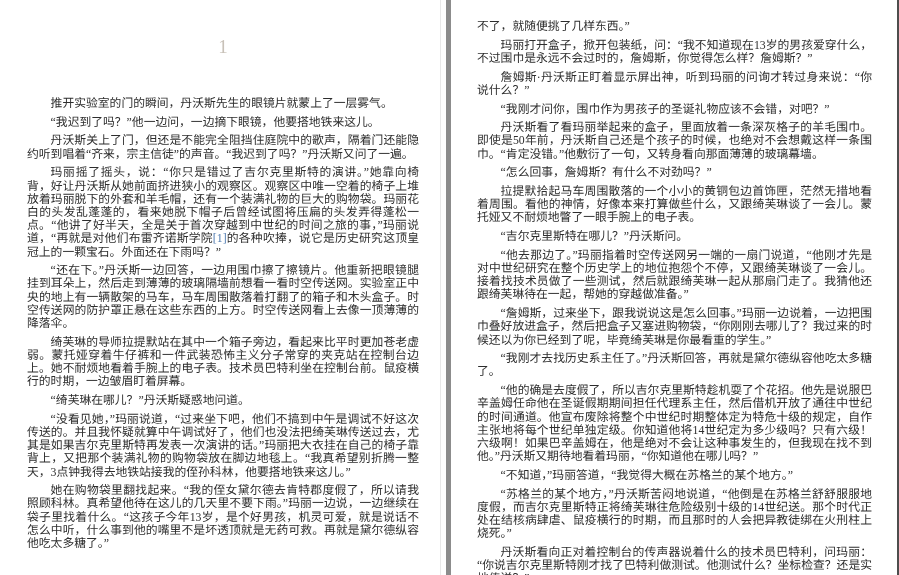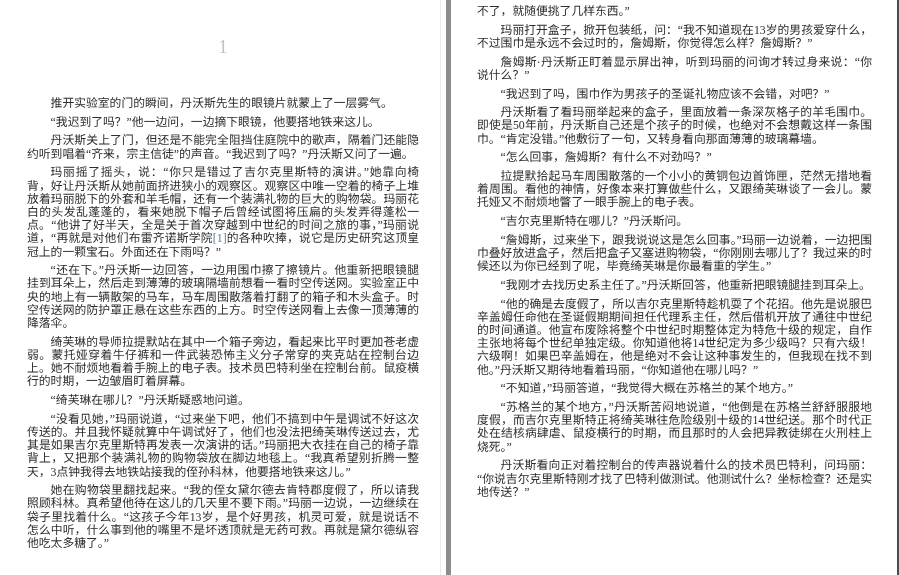--- a/index.html
+++ b/index.html
@@ -13,21 +13,21 @@
   }
   html,body{margin:0;padding:0;}
   body{
     width:899px;height:575px;overflow:hidden;
     background:var(--bg);
     font-family:"Liberation Serif","DejaVu Serif",serif;
   }
   .spread{position:relative;width:899px;height:575px;}
   .page{position:absolute;top:0;height:575px;}
   .page-left{left:27px;width:392px;padding-top:37px;box-sizing:border-box;}
-  .page-right{left:477px;width:395px;padding-top:5px;box-sizing:border-box;}
+  .page-right{left:477px;width:395px;padding-top:20px;box-sizing:border-box;}
   .chapter-number{
     height:20px;line-height:20px;margin:0 0 40px 0;
     text-align:center;font-size:19px;color:var(--chapter);
   }
   .para{
     margin:0 0 5.5px 0;
     font-size:11.8px;line-height:13.2px;
     color:var(--text);
     text-align:justify;
     text-indent:2em;
@@ -60,27 +60,28 @@
   </div>
 
   <div class="page-edge-line"></div>
   <div class="page-divider"></div>
 
   <div class="page page-right">
     <div>
         <p class="para no-indent">不了，就随便挑了几样东西。”</p>
         <p class="para">玛丽打开盒子，掀开包装纸，问：“我不知道现在13岁的男孩爱穿什么，不过围巾是永远不会过时的，詹姆斯，你觉得怎么样？詹姆斯？”</p>
         <p class="para">詹姆斯·丹沃斯正盯着显示屏出神，听到玛丽的问询才转过身来说：“你说什么？”</p>
-        <p class="para">“我迟到了吗，围巾作为男孩子的圣诞礼物应该不会错，对吧？”</p>
+        <p class="para">“我刚才问你，围巾作为男孩子的圣诞礼物应该不会错，对吧？”</p>
         <p class="para">丹沃斯看了看玛丽举起来的盒子，里面放着一条深灰格子的羊毛围巾。即使是50年前，丹沃斯自己还是个孩子的时候，也绝对不会想戴这样一条围巾。“肯定没错。”他敷衍了一句，又转身看向那面薄薄的玻璃幕墙。</p>
         <p class="para">“怎么回事，詹姆斯？有什么不对劲吗？”</p>
         <p class="para">拉提默拾起马车周围散落的一个小小的黄铜包边首饰匣，茫然无措地看着周围。看他的神情，好像本来打算做些什么，又跟绮芙琳谈了一会儿。蒙托娅又不耐烦地瞥了一眼手腕上的电子表。</p>
         <p class="para">“吉尔克里斯特在哪儿？”丹沃斯问。</p>
+        <p class="para">“他去那边了。”玛丽指着时空传送网另一端的一扇门说道，“他刚才先是对中世纪研究在整个历史学上的地位抱怨个不停，又跟绮芙琳谈了一会儿。接着找技术员做了一些测试，然后就跟绮芙琳一起从那扇门走了。我猜他还跟绮芙琳待在一起，帮她的穿越做准备。”</p>
         <p class="para">“詹姆斯，过来坐下，跟我说说这是怎么回事。”玛丽一边说着，一边把围巾叠好放进盒子，然后把盒子又塞进购物袋，“你刚刚去哪儿了？我过来的时候还以为你已经到了呢，毕竟绮芙琳是你最看重的学生。”</p>
-        <p class="para">“我刚才去找历史系主任了。”丹沃斯回答，他重新把眼镜腿挂到耳朵上。</p>
+        <p class="para">“我刚才去找历史系主任了。”丹沃斯回答，再就是黛尔德纵容他吃太多糖了。</p>
         <p class="para">“他的确是去度假了，所以吉尔克里斯特趁机耍了个花招。他先是说服巴辛盖姆任命他在圣诞假期期间担任代理系主任，然后借机开放了通往中世纪的时间通道。他宣布废除将整个中世纪时期整体定为特危十级的规定，自作主张地将每个世纪单独定级。你知道他将14世纪定为多少级吗？只有六级！六级啊！如果巴辛盖姆在，他是绝对不会让这种事发生的，但我现在找不到他。”丹沃斯又期待地看着玛丽，“你知道他在哪儿吗？”</p>
         <p class="para">“不知道，”玛丽答道，“我觉得大概在苏格兰的某个地方。”</p>
         <p class="para">“苏格兰的某个地方，”丹沃斯苦闷地说道，“他倒是在苏格兰舒舒服服地度假，而吉尔克里斯特正将绮芙琳往危险级别十级的14世纪送。那个时代正处在结核病肆虐、鼠疫横行的时期，而且那时的人会把异教徒绑在火刑柱上烧死。”</p>
         <p class="para">丹沃斯看向正对着控制台的传声器说着什么的技术员巴特利，问玛丽：“你说吉尔克里斯特刚才找了巴特利做测试。他测试什么？坐标检查？还是实地传送？”</p>
       </div>
   </div>
 
   <div class="window-edge"></div>
 
 </div>

